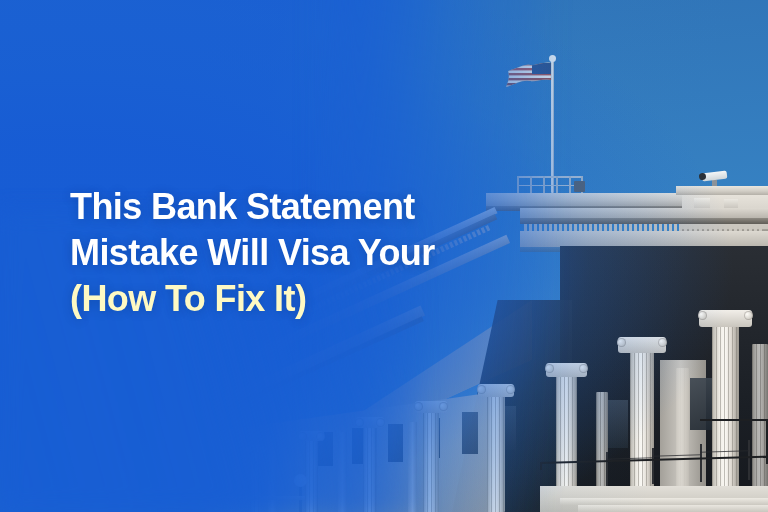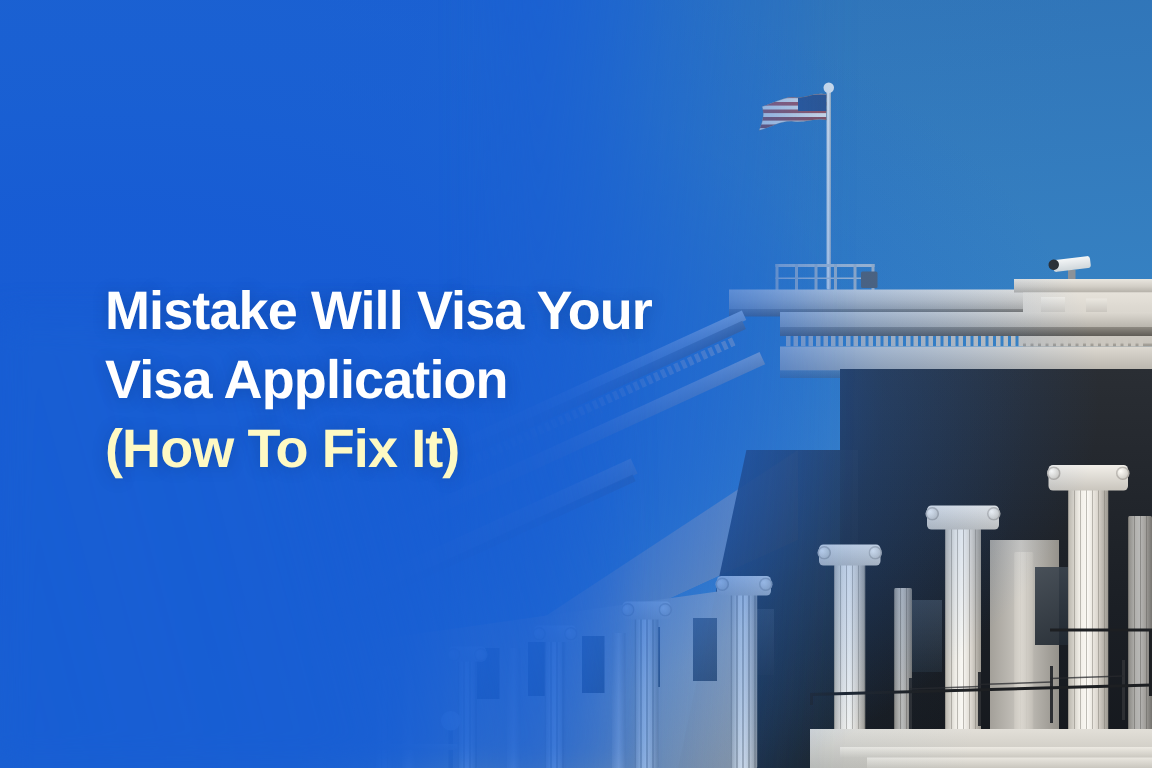--- a/index.html
+++ b/index.html
@@ -543,18 +543,18 @@
                   background:linear-gradient(180deg,#ddd9d1,#aeaaa2);opacity:.8;"></div>
     </div>
   </div>
 
   <div class="tint-full"></div>
   <div class="tint-soft"></div>
   <div class="tint-streak"></div>
   <div class="tint-bottom"></div>
 
   <h1 class="headline">
+    <span class="ln">This Bank Statement</span>
     <span class="ln">Mistake Will Visa Your</span>
-    <span class="ln">Visa Application</span>
     <span class="ln accent">(How To Fix It)</span>
   </h1>
 
 </div>
 
 </body></html>

